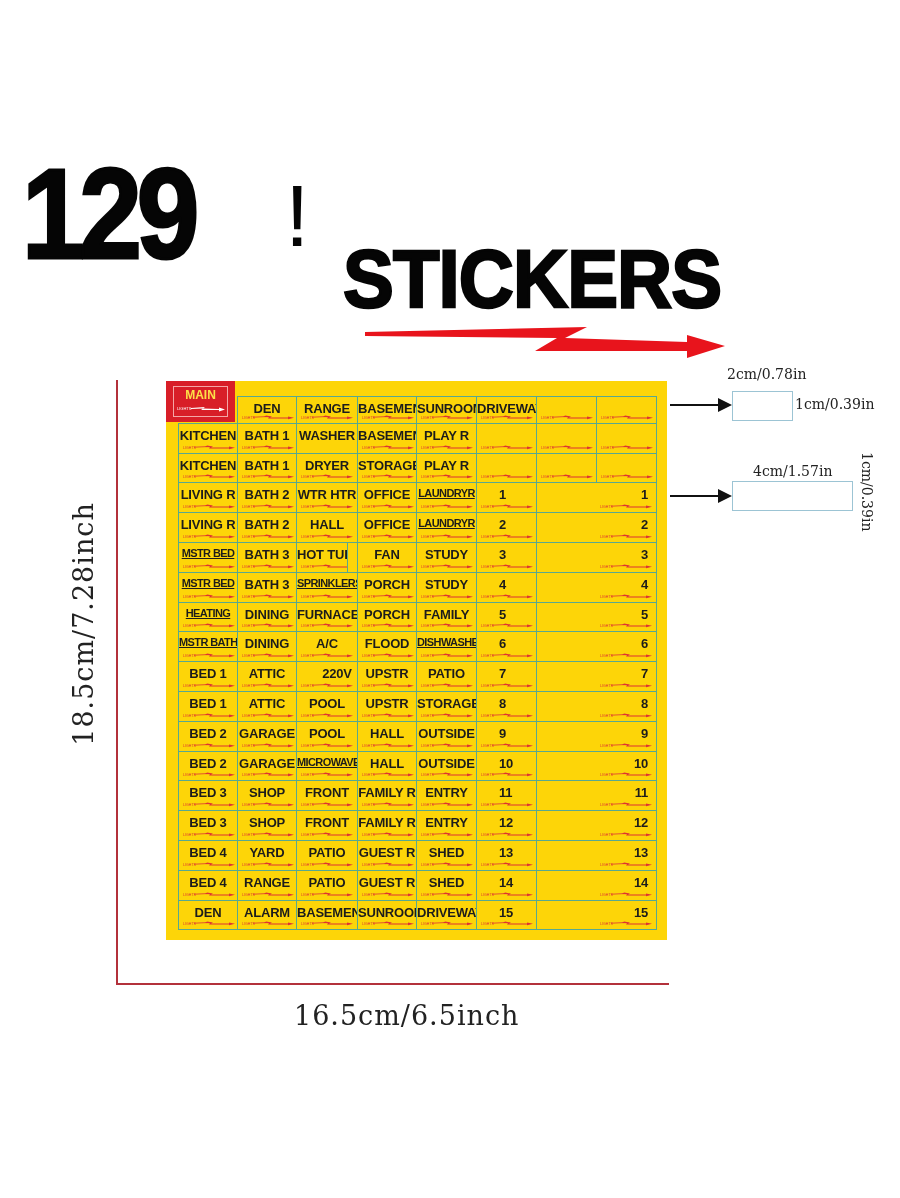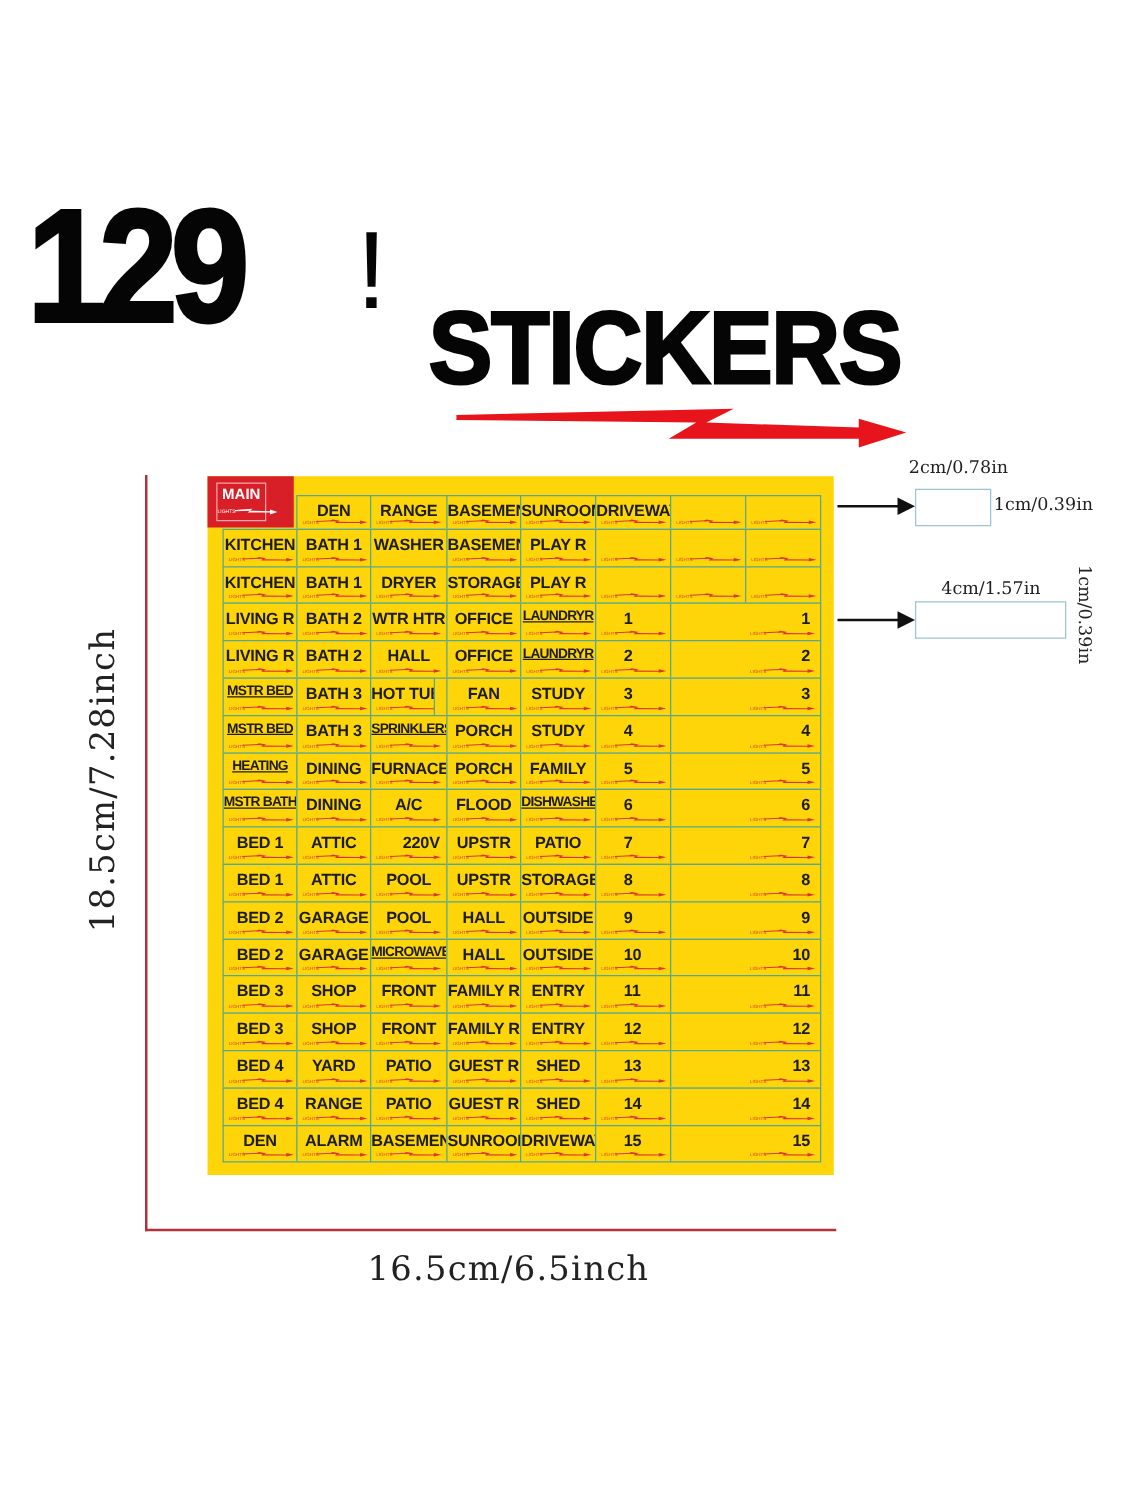--- a/index.html
+++ b/index.html
@@ -14,21 +14,21 @@
 
   
   .vline { left:116px; top:380px; width:2px; height:605px; background:#b3313b; }
   .hline { left:116px; top:983px; width:553px; height:2px; background:#b3313b; }
   .vlabel { left:83px; top:624px; font-family:"DejaVu Serif", serif; font-size:27px; color:#222; transform:translate(-50%,-50%) rotate(-90deg); white-space:nowrap; letter-spacing:1px; }
   .hlabel { left:294px; top:1000px; font-family:"DejaVu Serif", serif; font-size:27px; color:#222; white-space:nowrap; letter-spacing:1px; }
 
   
   .sheet { left:166px; top:381px; width:501px; height:559px; background:#fdd508; }
   .main-badge { left:0; top:0; width:69px; height:41px; background:#d81e27; box-sizing:border-box; }
-  .main-inner { position:absolute; left:7px; top:5px; width:40px; height:31px; border:1px solid #f4a6a6; box-sizing:border-box; color:#ffffff; text-align:center; }
+  .main-inner { position:absolute; left:7px; top:5px; width:55px; height:31px; border:1px solid #f4a6a6; box-sizing:border-box; color:#fde047; text-align:center; }
   .main-inner .lbl { font-weight:900; font-size:12px; line-height:15px; display:block; margin-top:1px; }
   .grid { left:12px; top:12px; width:478px; height:536px; }
   .cell { position:absolute; box-sizing:border-box; border:1px solid #58a88f; background:#fdd508; overflow:hidden; }
   .cell .t { position:absolute; left:0; right:0; top:4px; text-align:center; font-weight:700; font-size:13px; color:#1c1c1c; white-space:nowrap; letter-spacing:-0.2px; }
   .cell .t.narrow { font-size:11px; letter-spacing:-0.6px;text-decoration:underline; }
   .cell .t.right { text-align:right; right:8px; }
   .cell .t.num { text-align:left; left:22px; }
   .lights { position:absolute; left:4px; bottom:3px; width:52px; height:6px; }
   .cell.wide .lights { left:auto; right:4px; }
 

